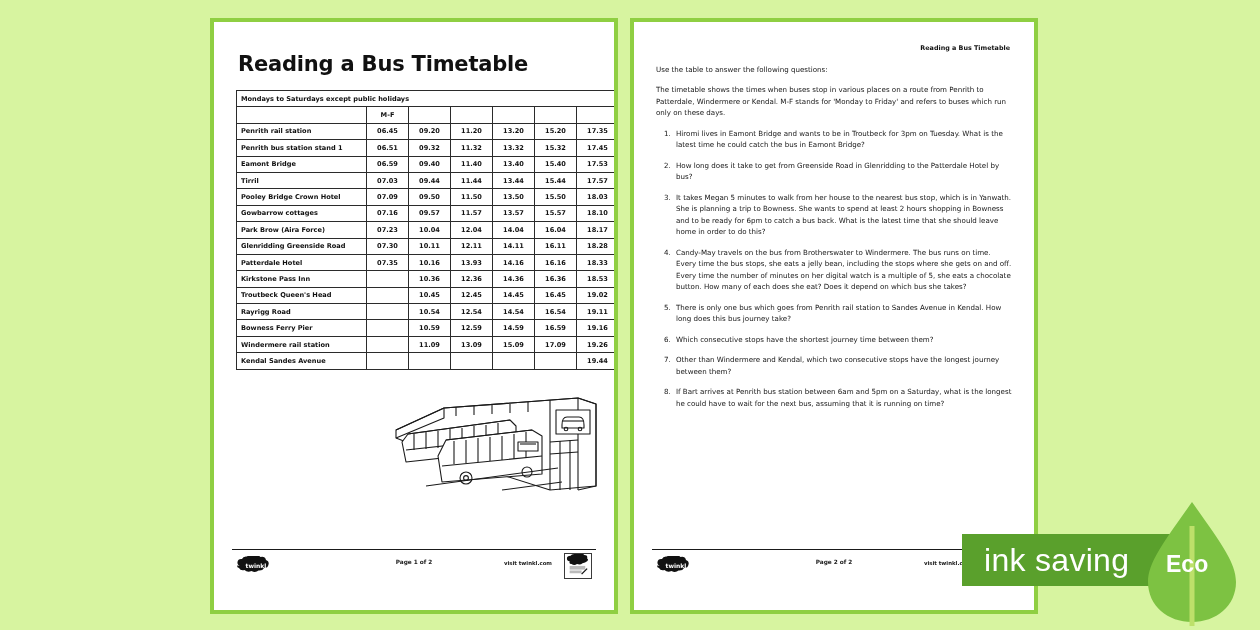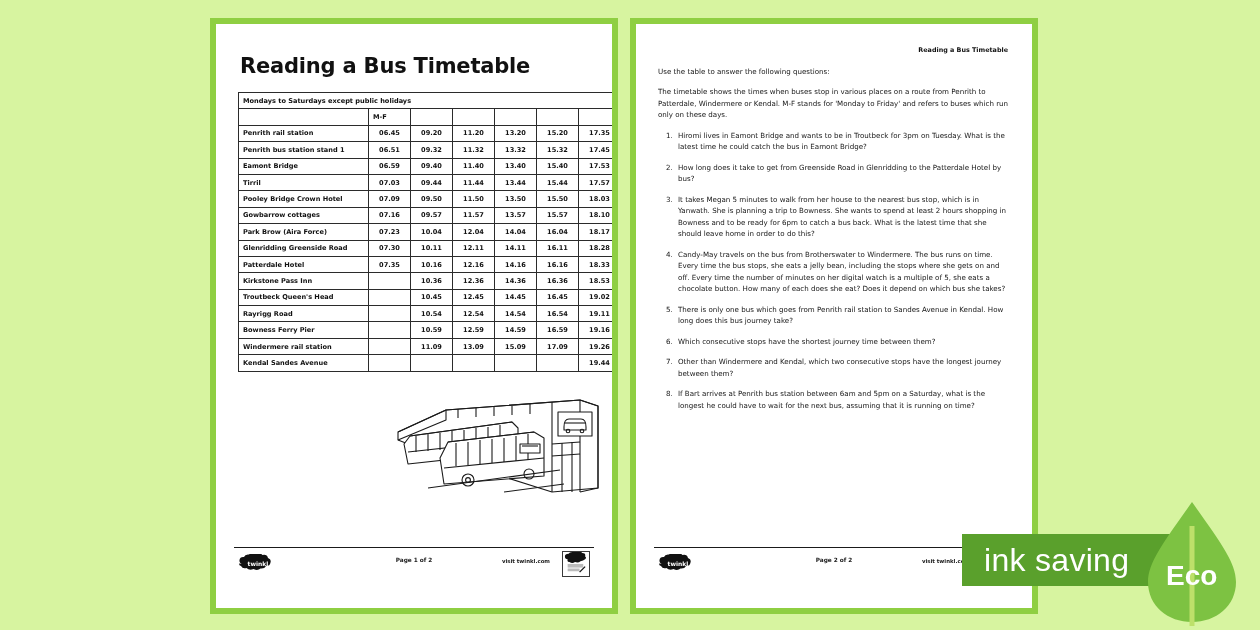--- a/index.html
+++ b/index.html
@@ -7,21 +7,21 @@
     width:1260px;height:630px;overflow:hidden;
     background:#d7f4a0;
     font-family:"Liberation Sans", sans-serif;
     position:relative;
   }
   .stage{position:absolute;inset:0;}
 
   
   .sheet{
     position:absolute;background:#ffffff;
-    border:6px solid #8b5cf6;
+    border:4px solid #8b5cf6;
     box-sizing:border-box;
     overflow:hidden;
   }
   #sheet-left{left:210px;top:18px;width:408px;height:596px;}
   #sheet-right{left:630px;top:18px;width:408px;height:596px;}
 
   .sheet-inner{position:absolute;inset:0;padding:22px 22px 0 22px;box-sizing:border-box;}
 
   
   .doc-title{
@@ -38,21 +38,21 @@
   table.timetable td, table.timetable th{
     border:0.8px solid #2b2b2b;
     height:15.4px;padding:0 4px;
     color:#111;font-weight:700;
     vertical-align:middle;
     white-space:nowrap;overflow:hidden;
   }
   td.stop{text-align:left;width:130px;}
   td.tm{text-align:center;}
   td.banner{text-align:left;font-weight:700;border-radius:7px;}
-  td.hdr{text-align:left;font-weight:700;}
+  td.hdr{text-align:center;font-weight:700;}
 
   
   .bus-art{position:absolute;left:168px;top:372px;width:220px;height:110px;}
 
   
   .page-head{
     text-align:right;
     font-family:"DejaVu Sans", sans-serif;
     font-size:6.4px;font-weight:700;color:#111;
     margin:0 2px 12px 0;
@@ -100,23 +100,23 @@
     background:#5aa02c;
   }
   .eco-text{
     position:absolute;left:22px;top:0;height:52px;line-height:52px;
     font-family:"Liberation Sans", sans-serif;
     font-size:32px;color:#ffffff;font-weight:400;
     letter-spacing:0.3px;
   }
   .eco-leaf{position:absolute;left:162px;top:-38px;width:136px;height:136px;}
   .eco-word{
-    position:absolute;left:204px;top:16px;height:52px;line-height:52px;
+    position:absolute;left:204px;top:4px;height:52px;line-height:52px;
     font-family:"Liberation Sans", sans-serif;
-    font-size:28px;color:#ffffff;font-weight:700;
+    font-size:23px;color:#ffffff;font-weight:700;
   }
 </style>
 </head>
 <body style="background: rgb(215, 244, 160);">
 
 <div class="stage">
 
   <div class="sheet" id="sheet-left" style="border-color: rgb(143, 207, 66);">
     <div class="sheet-inner">
 
@@ -215,21 +215,21 @@
               <td class="tm">10.11</td>
               <td class="tm">12.11</td>
               <td class="tm">14.11</td>
               <td class="tm">16.11</td>
               <td class="tm">18.28</td>
             </tr>
             <tr>
               <td class="stop">Patterdale Hotel</td>
               <td class="tm">07.35</td>
               <td class="tm">10.16</td>
-              <td class="tm">12.16</td>
+              <td class="tm">13.93</td>
               <td class="tm">14.16</td>
               <td class="tm">16.16</td>
               <td class="tm">18.33</td>
             </tr>
             <tr>
               <td class="stop">Kirkstone Pass Inn</td>
               <td class="tm"></td>
               <td class="tm">10.36</td>
               <td class="tm">12.36</td>
               <td class="tm">14.36</td>

